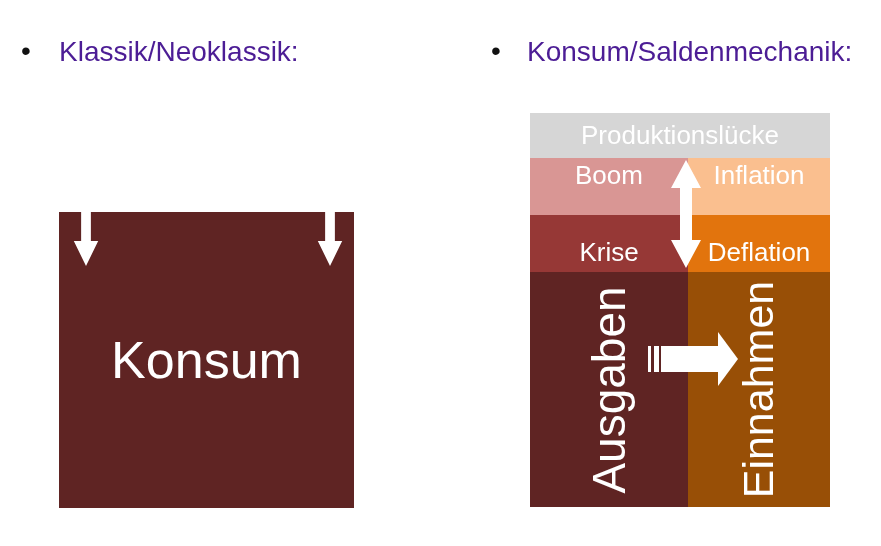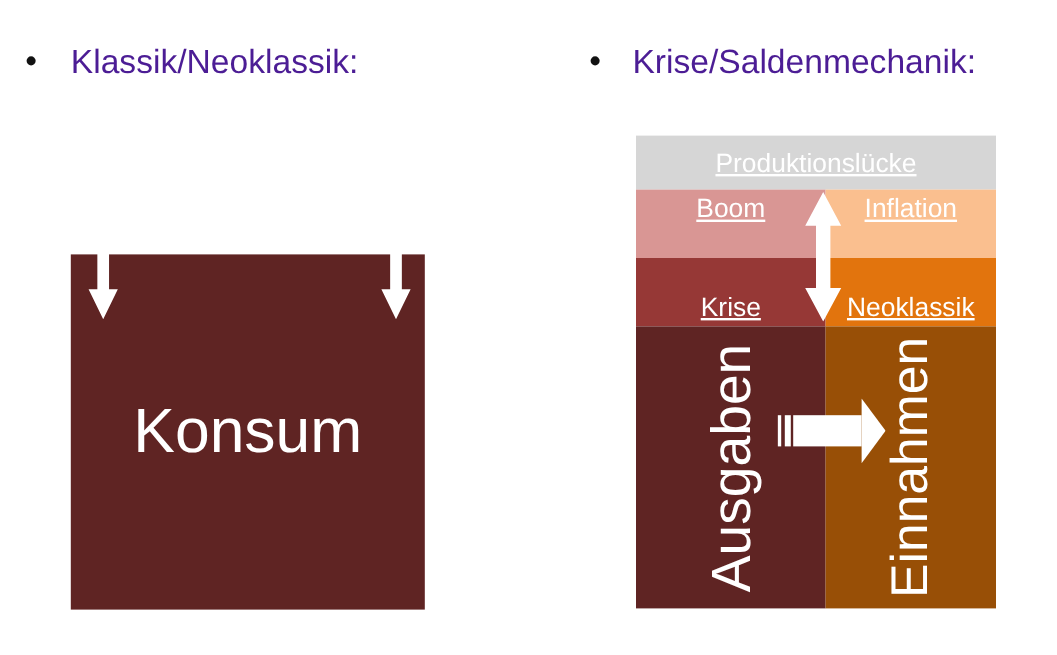--- a/index.html
+++ b/index.html
@@ -38,40 +38,40 @@
   
   .cell {
     position: absolute;
     display: flex;
     justify-content: center;
     color: #ffffff;
   }
   .cell-top    { align-items: flex-start; padding-top: 3px;   box-sizing: border-box; }
   .cell-bottom { align-items: flex-end;   padding-bottom: 4px; box-sizing: border-box; }
   .cell-center { align-items: center; }
-  .row-label { font-size: 22px; line-height: 1.15; white-space: nowrap; text-decoration: underline; }
+  .row-label { font-size: 26px; line-height: 1.15; white-space: nowrap; }
   .vlabel {
     white-space: nowrap;
     transform: rotate(-90deg);
     line-height: 1;
   }
   .ausgaben-label  { font-size: 46px; }
   .einnahmen-label { font-size: 43px; }
   .arrow { position: absolute; display: block; }
 </style>
 </head>
 <body>
 
 <div class="canvas" style="background-color: rgb(255, 255, 255);">
 
   <span class="bullet-marker" style="left:21px; top:36px;">•</span>
   <span class="bullet-label" style="left:59px; top:36px;">Klassik/Neoklassik:</span>
 
   <span class="bullet-marker" style="left:491px; top:36px;">•</span>
-  <span class="bullet-label" style="left:527px; top:36px;">Krise/Saldenmechanik:</span>
+  <span class="bullet-label" style="left:527px; top:36px;">Konsum/Saldenmechanik:</span>
 
   <div class="diagram" style="left:59px; top:113px; width:295px; height:395px;">
 
 
     <div class="block" style="left: 0px; top: 99px; width: 295px; height: 296px; background-color: rgb(95, 36, 35); text-align: right;">
       <span class="kon-label">Konsum</span>
     </div>
 
     <svg class="arrow" style="left: 14px; top: 57px; fill: rgb(255, 255, 255);" width="26" height="96" viewBox="0 0 32 100" preserveAspectRatio="none">
       <polygon points="16,0 31,26 22,26 22,74 31,74 16,100 1,74 10,74 10,26 1,26"></polygon>
@@ -94,21 +94,21 @@
 
     <div class="cell cell-bottom" style="left: 0px; top: 102px; width: 158px; height: 57px; background-color: rgb(150, 56, 54);">
       <span class="row-label">Krise</span>
     </div>
 
     <div class="cell cell-top" style="left: 158px; top: 45px; width: 142px; height: 57px; background-color: rgb(250, 191, 143);">
       <span class="row-label">Inflation</span>
     </div>
 
     <div class="cell cell-bottom" style="left: 158px; top: 102px; width: 142px; height: 57px; background-color: rgb(226, 116, 13);">
-      <span class="row-label">Neoklassik</span>
+      <span class="row-label">Deflation</span>
     </div>
 
     <div class="cell cell-center" style="left: 0px; top: 159px; width: 158px; height: 235px; background-color: rgb(95, 36, 35);">
       <span class="vlabel ausgaben-label">Ausgaben</span>
     </div>
 
     <div class="cell cell-center" style="left: 158px; top: 159px; width: 142px; height: 235px; background-color: rgb(152, 79, 6);">
       <span class="vlabel einnahmen-label">Einnahmen</span>
     </div>
 

